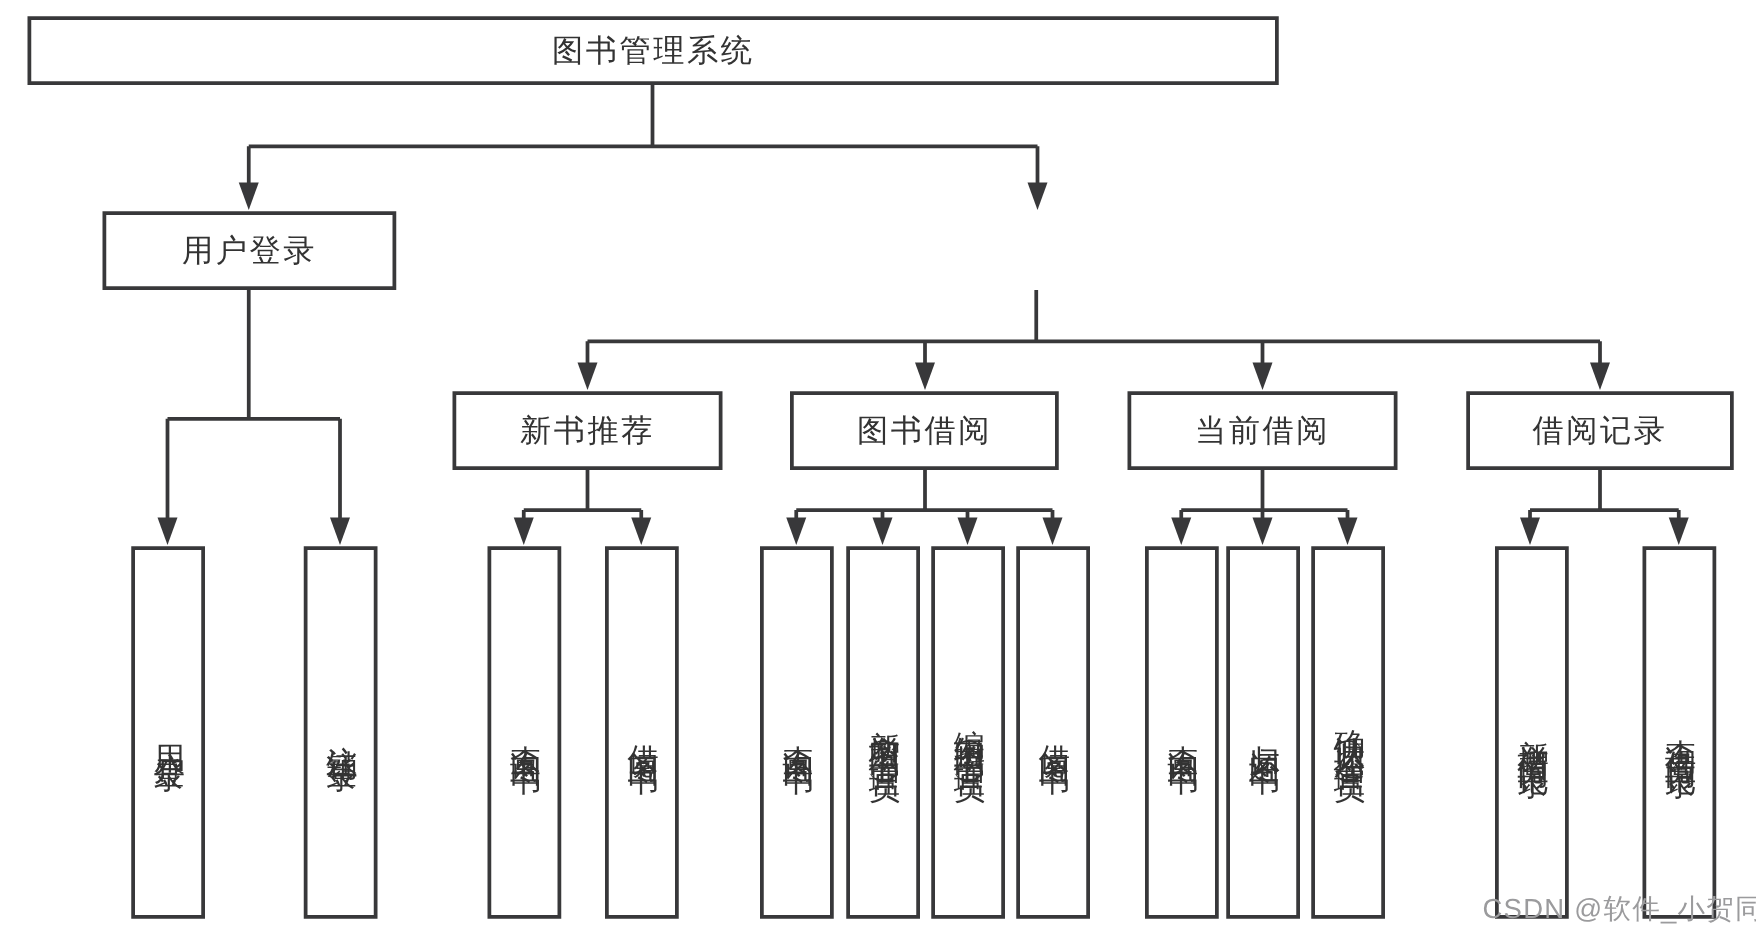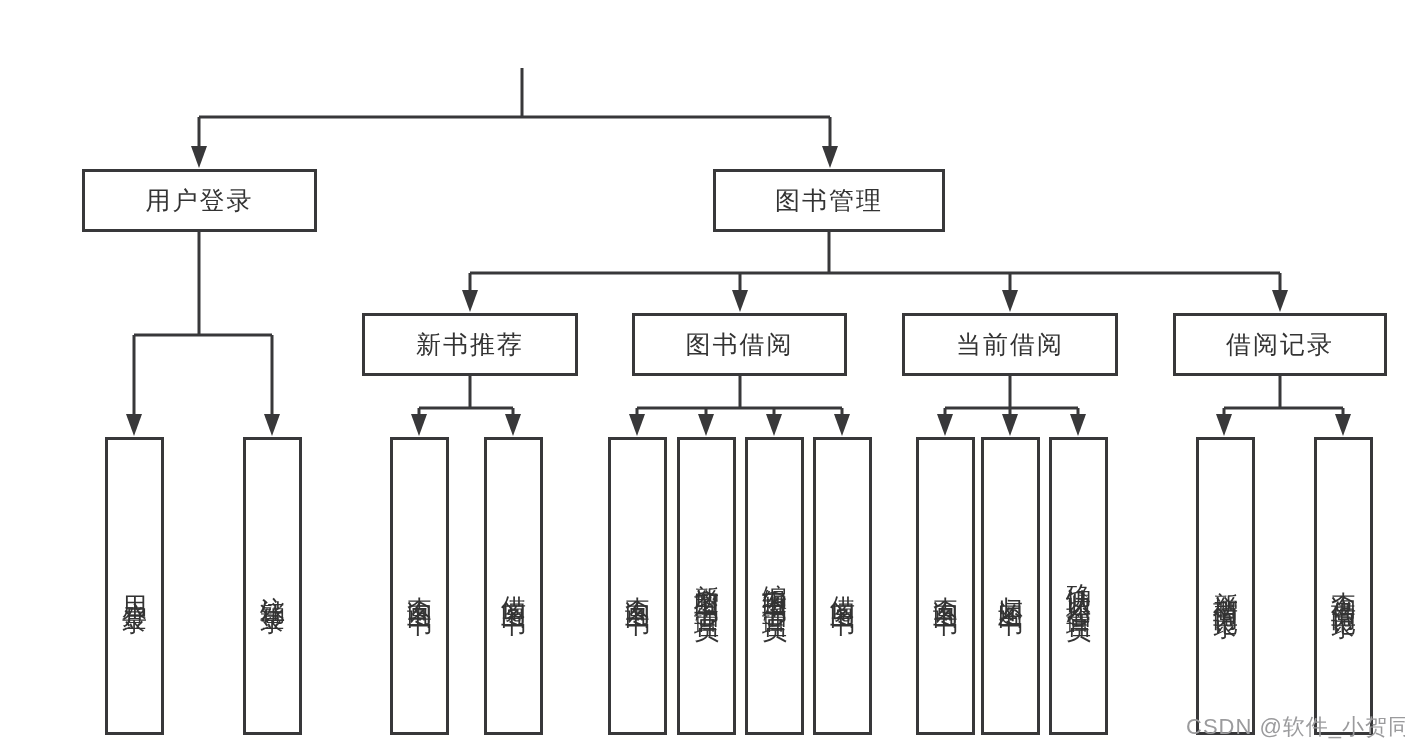--- a/index.html
+++ b/index.html
@@ -81,23 +81,23 @@
       <polygon points="1002,414 1018,414 1010,436" stroke="none"></polygon>
       <polygon points="1070,414 1086,414 1078,436" stroke="none"></polygon>
     </g>
     <g>
       <path fill="none" d="M1280 376 V408 M1224 408 H1343 M1224 408 V419 M1343 408 V419"></path>
       <polygon points="1216,414 1232,414 1224,436" stroke="none"></polygon>
       <polygon points="1335,414 1351,414 1343,436" stroke="none"></polygon>
     </g>
   </svg>
 
+  <div class="box h" style="left:22px;top:13px;width:1001px;height:55px">图书管理系统</div>
 
   <div class="box h" style="left:82px;top:169px;width:235px;height:63px">用户登录</div>
-  <div class="box h" style="left:713px;top:169px;width:232px;height:63px">图书管理</div>
 
   <div class="box h" style="left:632px;top:313px;width:215px;height:63px">图书借阅</div>
   <div class="box h" style="left:362px;top:313px;width:216px;height:63px">新书推荐</div>
   <div class="box h" style="left:1173px;top:313px;width:214px;height:63px">借阅记录</div>
   <div class="box h" style="left:902px;top:313px;width:216px;height:63px">当前借阅</div>
 
   <div class="box v" style="left:105px;top:437px;width:59px;height:298px">用户登录</div>
   <div class="box v" style="left:243px;top:437px;width:59px;height:298px">注销登录</div>
 
   <div class="box v" style="left:390px;top:437px;width:59px;height:298px">查询图书</div>

